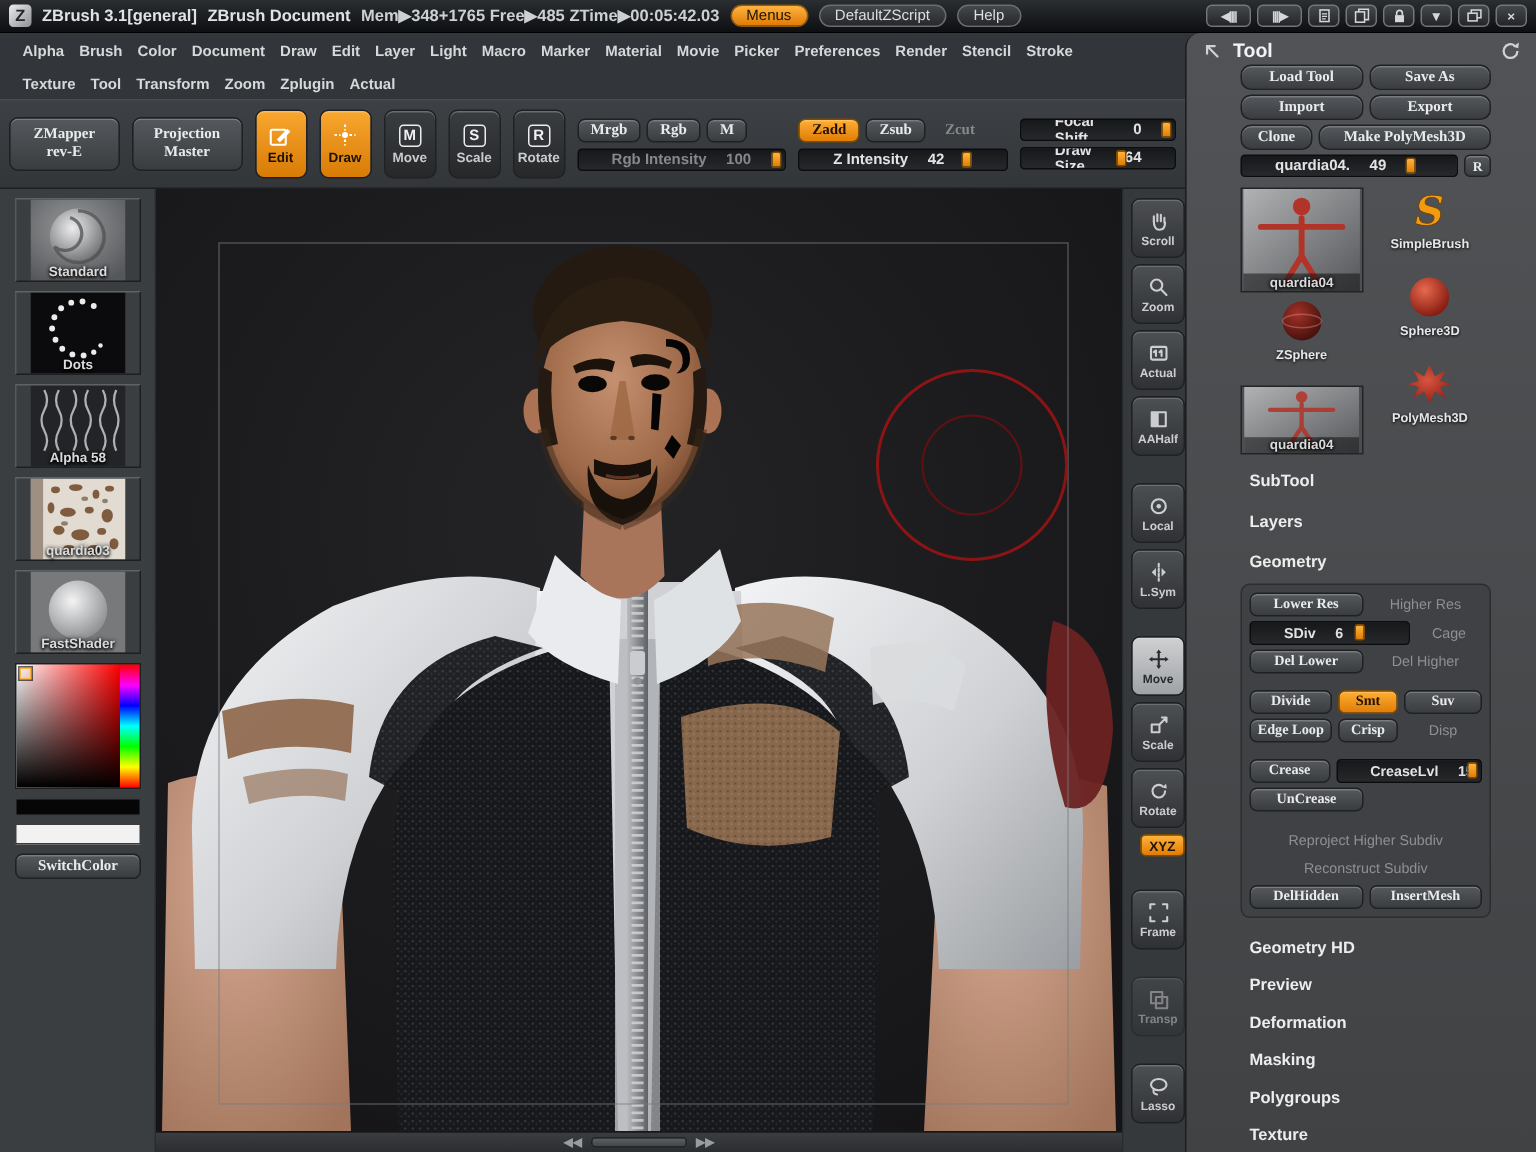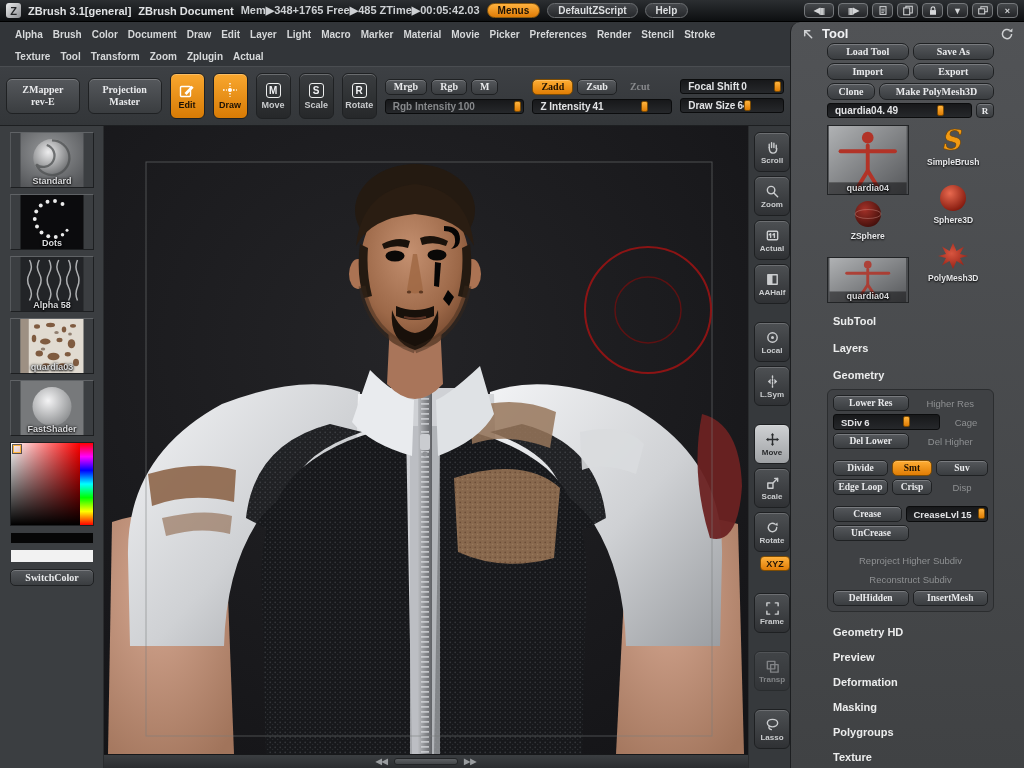--- a/index.html
+++ b/index.html
@@ -4,21 +4,21 @@
 <style>
 *{box-sizing:border-box;margin:0;padding:0}
 html,body{width:1024px;height:768px;overflow:hidden}
 body{font-family:"Liberation Sans",sans-serif;background:#323437;-webkit-font-smoothing:antialiased}
 .app{width:1024px;height:768px;display:flex;flex-direction:column}
 
 
 .titlebar{flex:0 0 22px;background:linear-gradient(#2b2e31,#0d0f11);display:flex;align-items:center;gap:7px;padding:0 6px;color:#e0e2e4;font-size:11px;font-weight:bold;border-bottom:1px solid #000}
 .logo{width:15px;height:15px;border-radius:3px;background:linear-gradient(135deg,#eceded,#8d8f93);color:#232527;font-size:11px;display:flex;align-items:center;justify-content:center;flex:0 0 auto}
 .tb-stats{color:#cdd0d3;font-weight:bold}
-.pill{border:1px solid #6a6d70;border-radius:9px;padding:1px 10px;background:linear-gradient(#44474b,#26282b);color:#dcdee0;font-size:10px;font-weight:bold;cursor:pointer;white-space:nowrap}
+.pill{border:1px solid #6a6d70;border-radius:9px;padding:1px 10px;background:linear-gradient(#44474b,#26282b);color:#dcdee0;font-size:10px;font-weight:normal;cursor:pointer;white-space:nowrap}
 .pill.orange{background:linear-gradient(#ffb23e,#df7c07);color:#1c1206;border-color:#8a5a10}
 .tb-right{margin-left:auto;display:flex;align-items:center;gap:4px}
 .winbtn{width:21px;height:15px;border:1px solid #74777a;border-radius:4px;background:linear-gradient(#45484b,#232528);display:flex;align-items:center;justify-content:center;font-size:9px;color:#d5d7d9;cursor:pointer;font-weight:bold}
 .spring{font-size:8px;letter-spacing:-1px;width:30px}
 
 
 .menurow{display:flex;align-items:center;padding:0 10px;background:#323539;color:#d6d8da;font-size:10px;font-weight:bold}
 .menurow.r1{height:24px}
 .menurow.r2{height:20px}
 .mitem{padding:0 5px;cursor:pointer;white-space:nowrap}
@@ -31,21 +31,21 @@
 .mode.orange{background:linear-gradient(#f9a72f,#d87b05);color:#1c1206}
 .mode.dark{background:linear-gradient(#3a3d40,#26282a);color:#c9cbcd}
 .mode svg{width:16px;height:16px}
 .licon{width:15px;height:15px;border:1.5px solid #eceded;border-radius:3px;font-size:10px;font-weight:bold;display:flex;align-items:center;justify-content:center;color:#f0f1f3}
 .stack{display:flex;flex-direction:column;gap:4px}
 .w148{width:148px}.w110{width:110px}
 .crow{display:flex;gap:4px}
 .chip{height:16px;padding:0 8px;font-size:10px;border-radius:5px;display:flex;align-items:center;justify-content:center}
 .chip.orange{background:linear-gradient(#ffae34,#e07d05);color:#201303;border-color:#7c4c04}
 .chip.dimtxt{background:none;border-color:transparent;box-shadow:none;color:#87898c}
-.slider{position:relative;height:15px;background:linear-gradient(#17181a,#26282b);border:1px solid #0b0c0d;border-radius:3px;color:#e2e3e5;font-size:10px;font-weight:bold;display:flex;align-items:center;padding:0 7px;gap:2px;cursor:pointer;overflow:hidden}
+.slider{position:relative;height:15px;background:linear-gradient(#17181a,#26282b);border:1px solid #0b0c0d;border-radius:3px;color:#e2e3e5;font-size:10px;font-weight:bold;display:flex;align-items:center;padding:0 22px;gap:13px;cursor:pointer;overflow:hidden}
 .slider.dim{color:#86888b}
 .handle{position:absolute;top:1px;width:7px;height:11px;background:linear-gradient(#ffb43e,#e07d04);border:1px solid #7c4c04;border-radius:2px}
 
 
 .main{flex:1;display:flex;min-height:0}
 .left-region{width:790px;display:flex;flex-direction:column}
 .work{flex:1;display:flex;min-height:0}
 
 
 .lpal{width:104px;background:#3b3e41;padding:6px 0 0 10px;display:flex;flex-direction:column;gap:6px;border-right:1px solid #2a2c2e}
@@ -230,21 +230,21 @@
           </div>
         </div>
         <div class="stack w148">
           <div class="crow">
             <button class="btn3d chip orange">Zadd</button>
             <button class="btn3d chip">Zsub</button>
             <button class="btn3d chip dimtxt">Zcut</button>
           </div>
           <div class="slider">
             <span>Z Intensity</span>
-            <span>41</span>
+            <span>42</span>
             <span class="handle" style="left:78%"></span>
           </div>
         </div>
         <div class="stack w110">
           <div class="slider">
             <span>Focal Shift</span>
             <span>0</span>
             <span class="handle" style="right:2px"></span>
           </div>
           <div class="slider">

